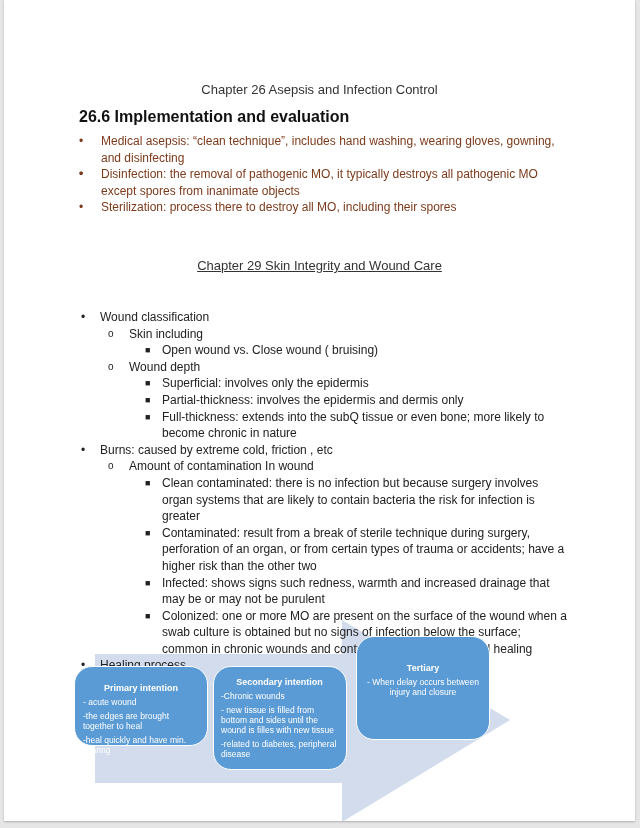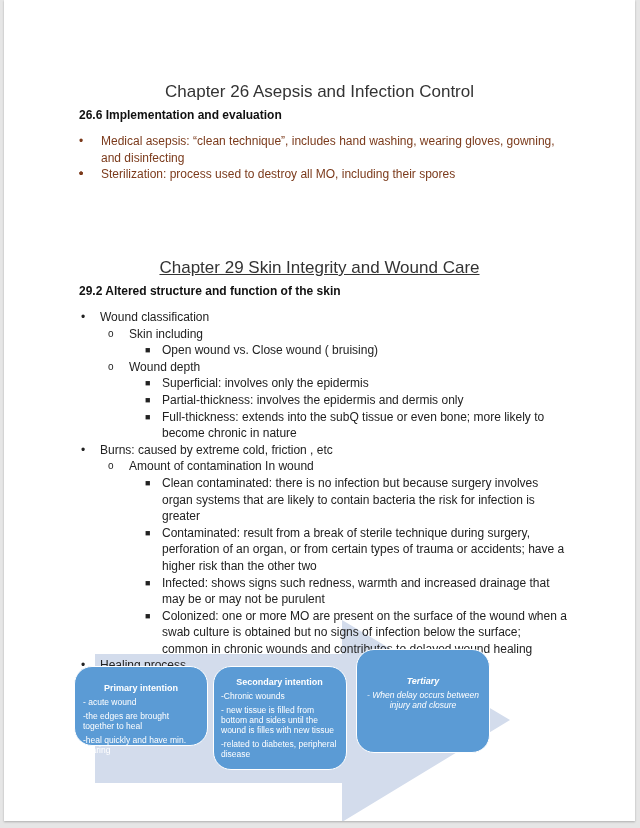--- a/index.html
+++ b/index.html
@@ -1,19 +1,19 @@
 <!DOCTYPE html>
 <html><head>
 <meta charset="utf-8">
 <style>
   html,body{margin:0;padding:0;}
   body{width:640px;height:828px;background:#e6e6e6;position:relative;overflow:hidden;font-family:"Liberation Sans",sans-serif;}
   .page{position:absolute;left:4px;top:0;width:631px;height:821px;background:#fff;box-shadow:0 1px 2px rgba(0,0,0,.25);overflow:hidden;}
-  .chapter{position:absolute;left:0;width:100%;text-align:center;font-size:17px;color:#333;}
-  .section{position:absolute;left:75px;font-size:12px;font-weight:bold;color:#111;}
+  .chapter{position:absolute;left:0;width:100%;text-align:center;font-size:13px;color:#333;}
+  .section{position:absolute;left:75px;font-size:16px;font-weight:bold;color:#111;}
   .blist{position:absolute;left:75px;width:490px;font-size:12px;line-height:16.6px;}
   .blist .item{position:relative;padding-left:22px;}
   .blist .bul{position:absolute;left:0;top:0;}
   .red{color:#7b3a1b;}
   .dark{color:#222;}
   .l1{position:relative;padding-left:21px;}
   .l2{position:relative;padding-left:50px;}
   .l3{position:relative;padding-left:83px;}
   .l1 .bul{position:absolute;left:2px;}
   .l2 .bul{position:absolute;left:29px;font-size:10px;}
@@ -31,26 +31,25 @@
   <svg class="arrow" width="631" height="821">
     <polygon points="91,654 338,654 338,620 506,720 338,822 338,783 91,783" fill="#d3dcec"></polygon>
   </svg>
 
   <div class="chapter" style="top:82px;">Chapter 26 Asepsis and Infection Control</div>
   <div class="section" style="top:108px;">26.6 Implementation and evaluation</div>
 
   <div class="blist red" style="top:133px;">
     <div class="item"><span class="bul">•</span><span>Medical asepsis: “clean technique”, includes hand washing, wearing gloves, gowning, and disinfecting</span></div>
     <div class="item"><span class="bul">•</span></div>
-    <div class="item"><span class="bul">•</span></div>
-    <div class="item"><span class="bul">•</span><span>Sterilization: process used to destroy all MO, including their spores</span></div>
+    <div class="item"><span class="bul">•</span><span>Disinfection: the removal of pathogenic MO, it typically destroys all pathogenic MO except spores from inanimate objects</span></div>
+    <div class="item"><span class="bul">•</span><span>Sterilization: process there to destroy all MO, including their spores</span></div>
   </div>
 
   <div class="chapter" style="top:258px;text-decoration:underline;">Chapter 29 Skin Integrity and Wound Care</div>
-  <div class="section" style="top:284px;">29.2 Altered structure and function of the skin</div>
 
   <div class="blist dark" style="top:309px;">
     <div class="l1"><span class="bul">•</span><span>Wound classification</span></div>
     <div class="l2"><span class="bul">o</span><span>Skin including</span></div>
     <div class="l3"><span class="bul">■</span><span>Open wound vs. Close wound ( bruising)</span></div>
     <div class="l2"><span class="bul">o</span><span>Wound depth</span></div>
     <div class="l3"><span class="bul">■</span><span>Superficial: involves only the epidermis</span></div>
     <div class="l3"><span class="bul">■</span><span>Partial-thickness: involves the epidermis and dermis only</span></div>
     <div class="l3"><span class="bul">■</span><span>Full-thickness: extends into the subQ tissue or even bone; more likely to become chronic in nature</span></div>
     <div class="l1"><span class="bul">•</span><span>Burns: caused by extreme cold, friction , etc</span></div>
@@ -69,18 +68,18 @@
     <p>-heal quickly and have min. scaring</p>
   </div>
 
   <div class="box" style="left:209px;top:666px;width:134px;height:104px;padding-top:10px;padding-left:7px;">
     <div class="title">Secondary intention</div>
     <p>-Chronic wounds</p>
     <p>- new tissue is filled from bottom and sides until the wound is filles with new tissue</p>
     <p>-related to diabetes, peripheral disease</p>
   </div>
 
-  <div class="box" style="left:352px;top:649px;width:134px;height:104px;padding-top:26px;text-align:center;font-style:italic;">
+  <div class="box" style="left:352px;top:636px;width:134px;height:104px;padding-top:26px;text-align:center;">
     <div class="title">Tertiary</div>
     <p>- When delay occurs between injury and closure</p>
   </div>
 
 </div>
 
 </body></html>

